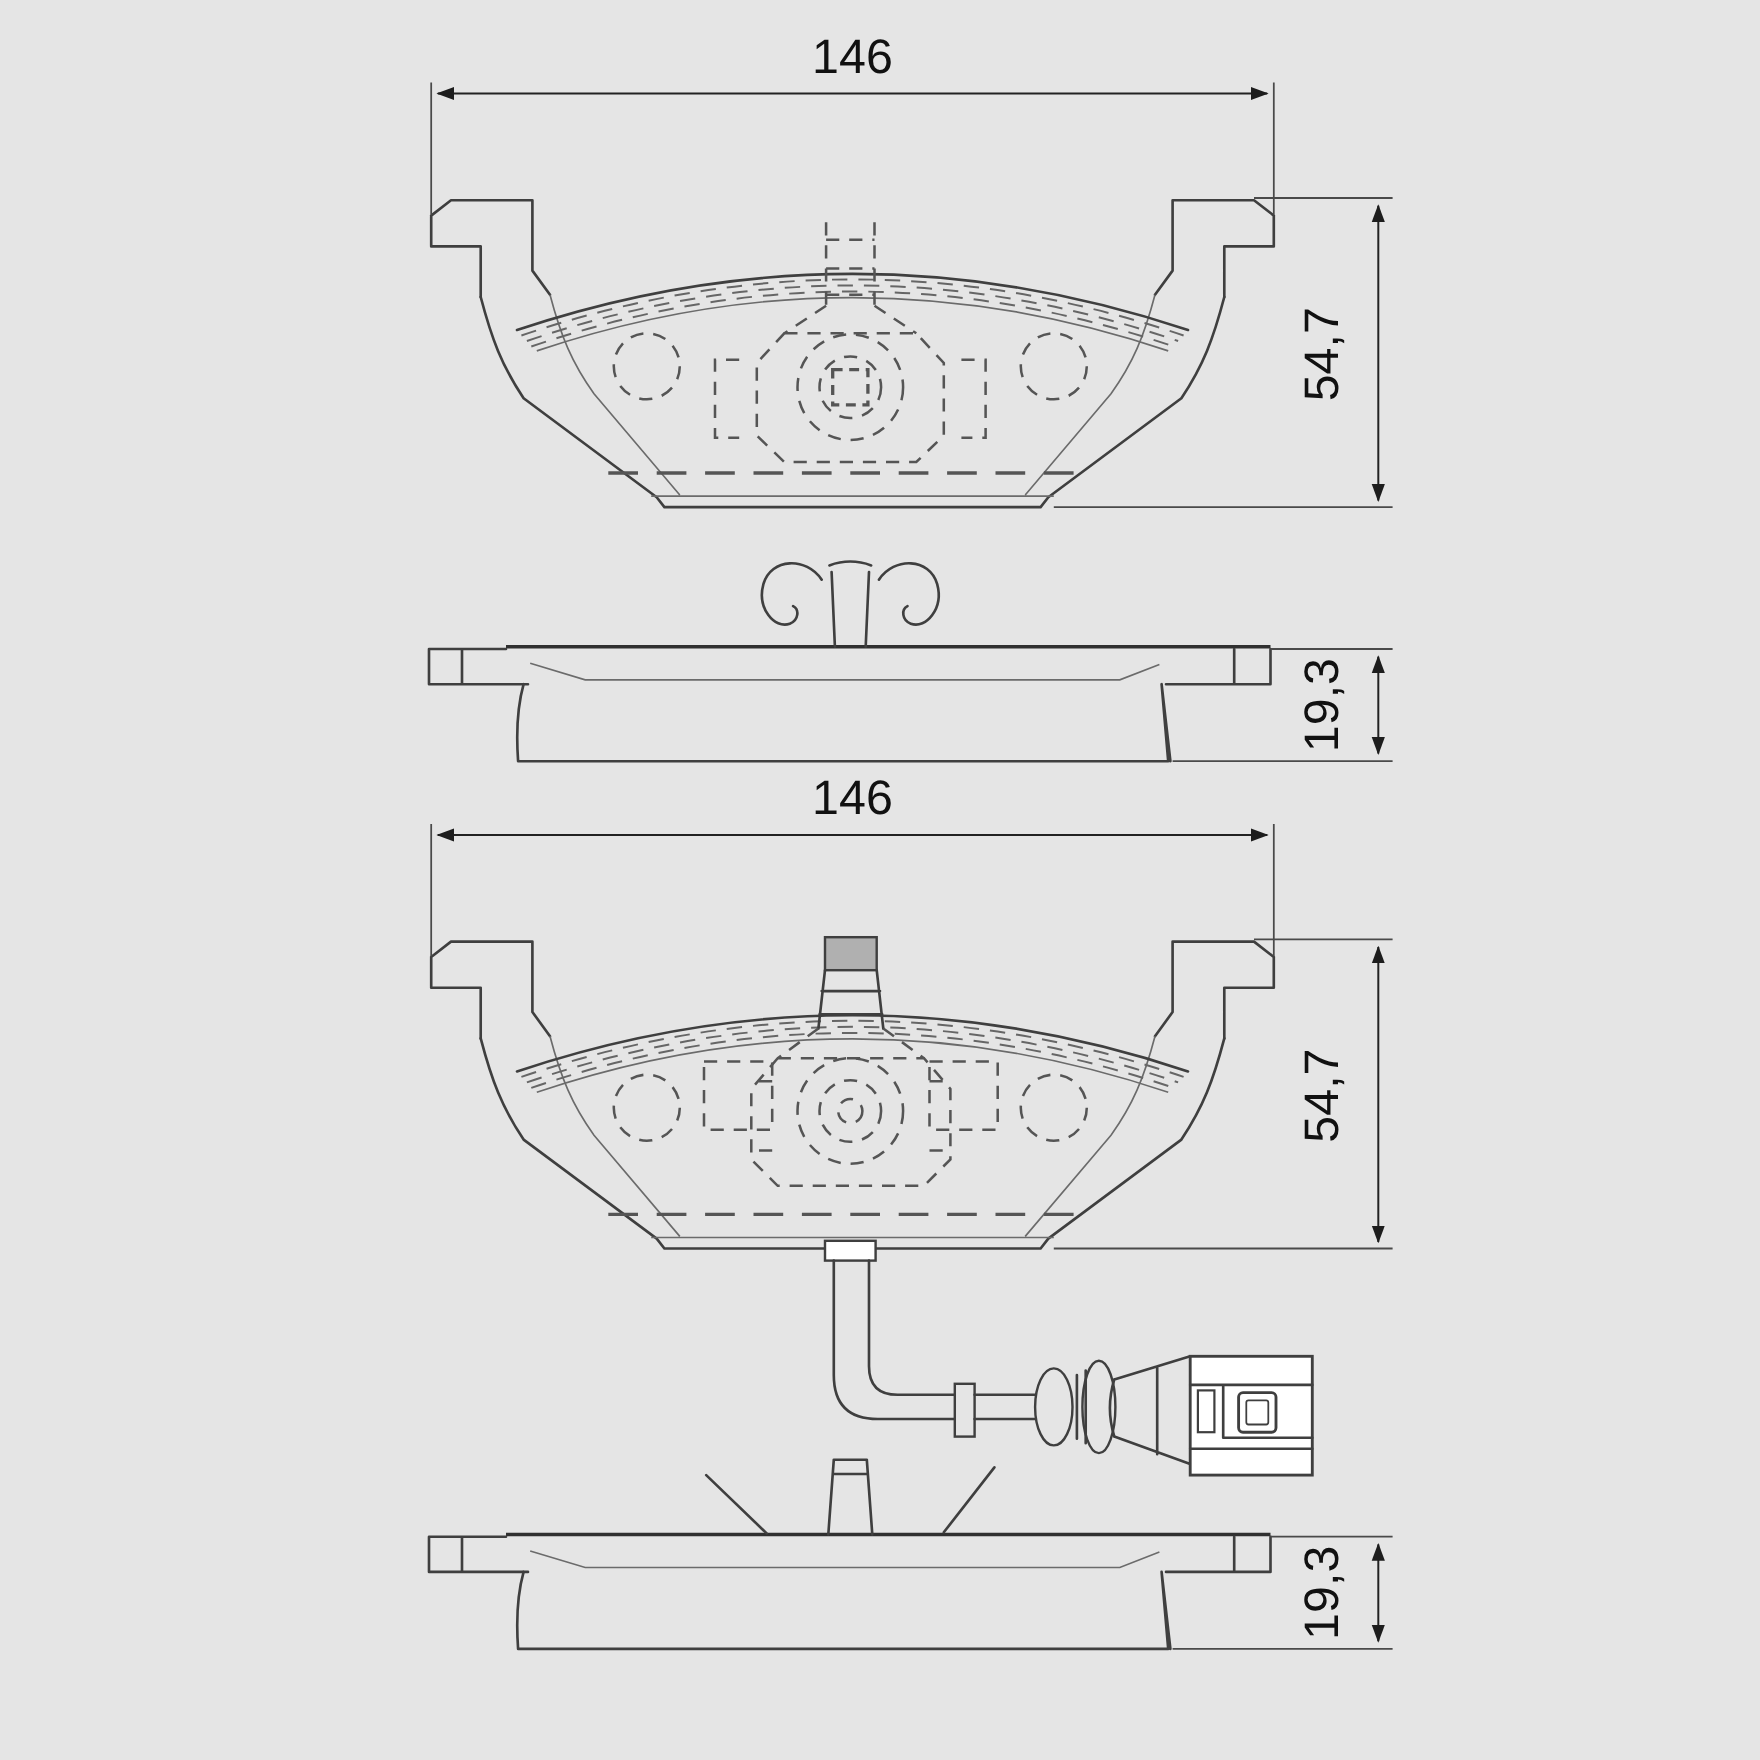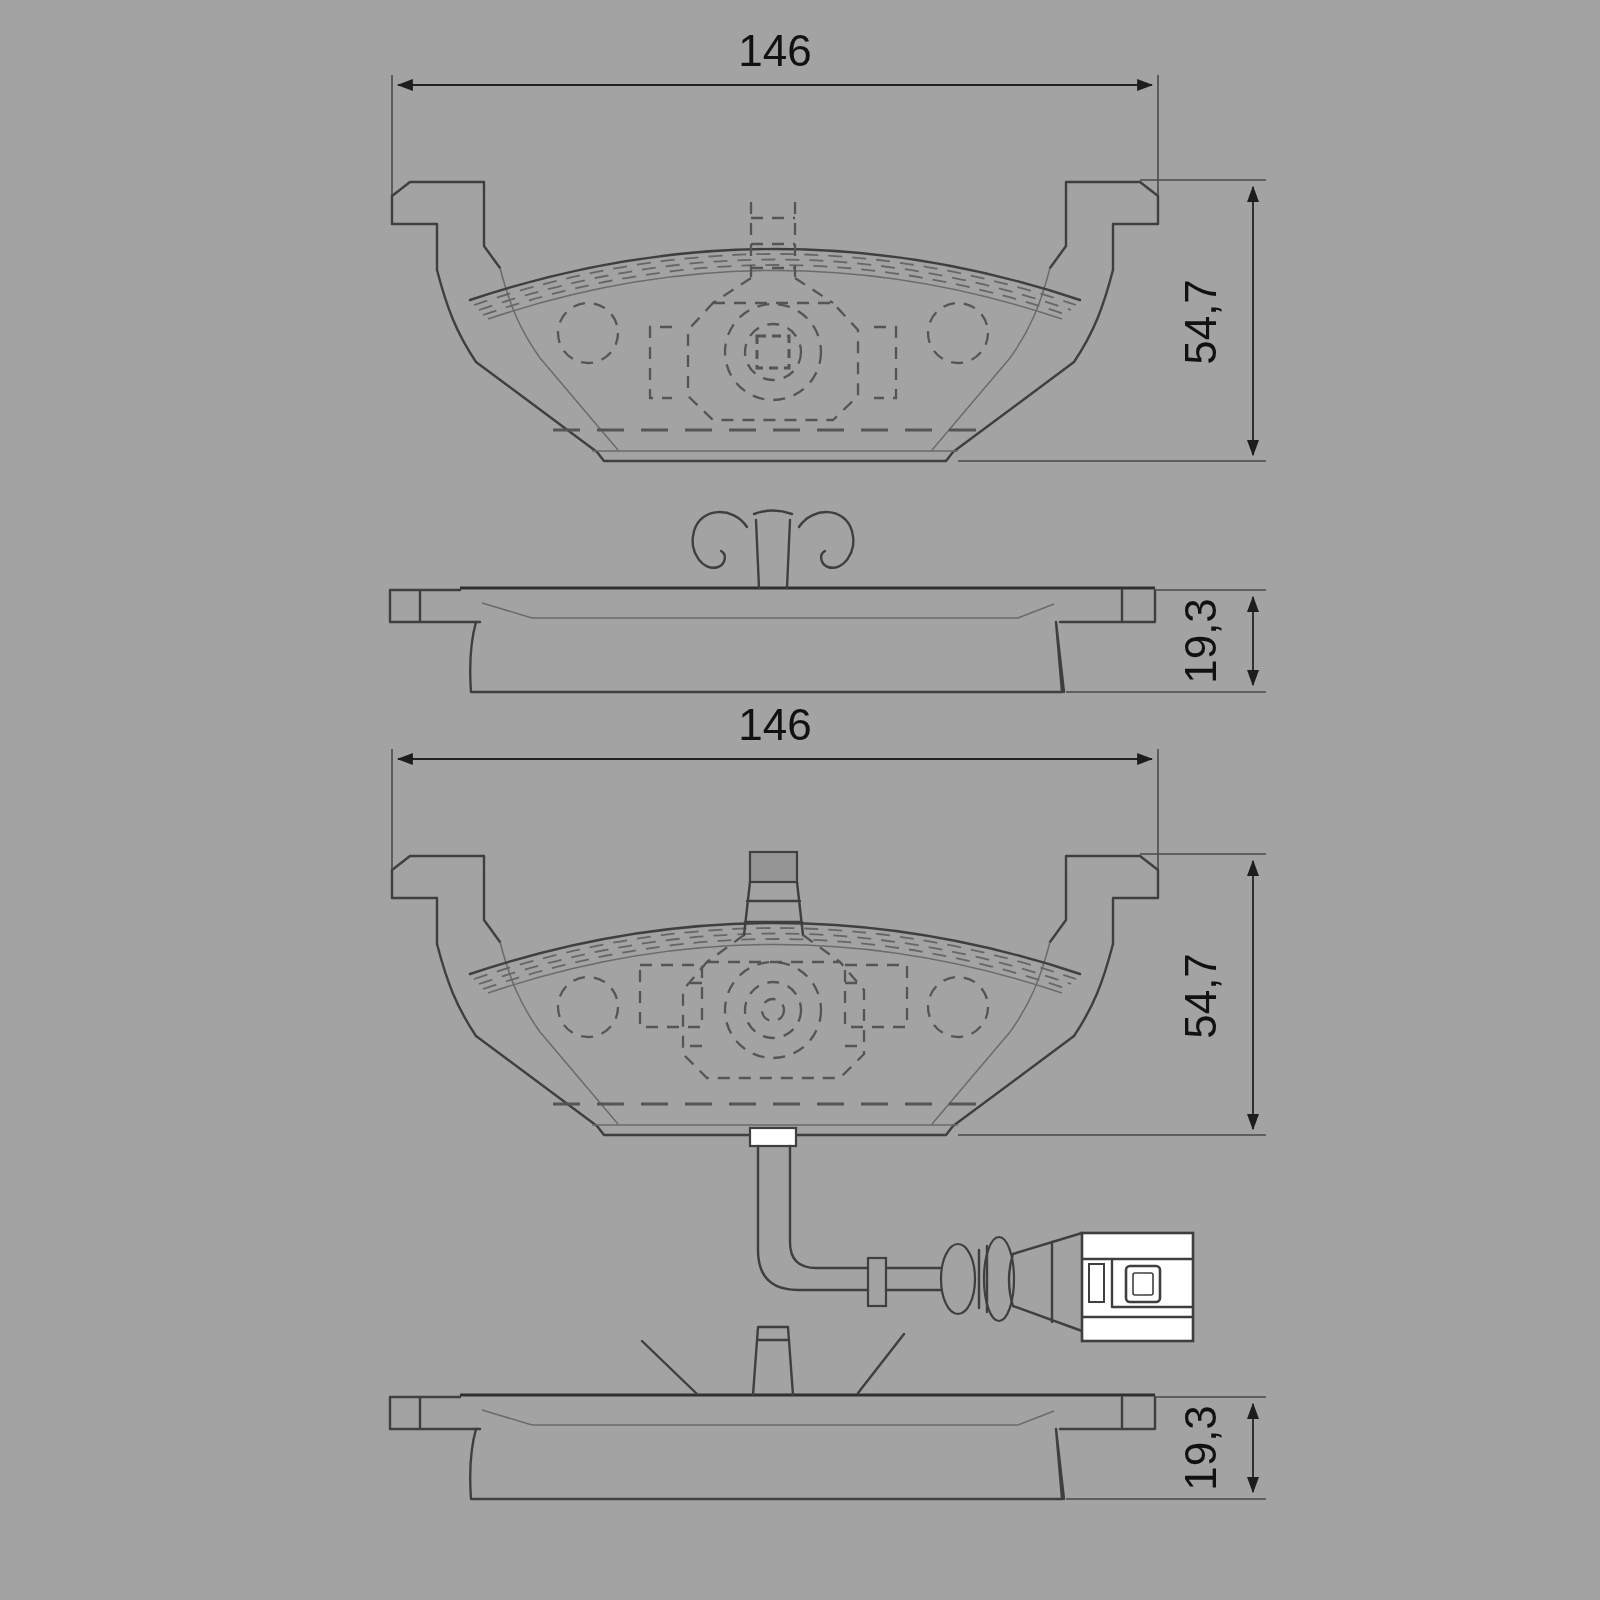--- a/index.html
+++ b/index.html
@@ -1,16 +1,16 @@
 <!DOCTYPE html>
 <html><head>
 <meta charset="utf-8">
 <style>
   html,body{margin:0;padding:0;background:#ffffff;}
-  .stage{width:1600px;height:1600px;position:relative;background:#a3a3a3;overflow:hidden;
+  .stage{width:1600px;height:1600px;position:relative;background:#e5e5e5;overflow:hidden;
          font-family:"Liberation Sans", sans-serif;}
   svg{display:block}
   .dim-text{font-family:"Liberation Sans", sans-serif;font-size:44px;fill:#111;
             text-anchor:middle;}
   
   .outline{stroke:#3f3f3f;stroke-width:2.4;fill:none;stroke-linejoin:round;stroke-linecap:round;}
   .outline-thick{stroke:#303030;stroke-width:3.2;fill:none;stroke-linejoin:round;}
   .thin{stroke:#6b6b6b;stroke-width:1.5;fill:none;}
   .hidden-dash{stroke:#555;stroke-width:2.3;fill:none;stroke-dasharray:12 9;stroke-linecap:butt;}
   .hidden-dash-fine{stroke:#666;stroke-width:1.8;fill:none;stroke-dasharray:14 10;}

